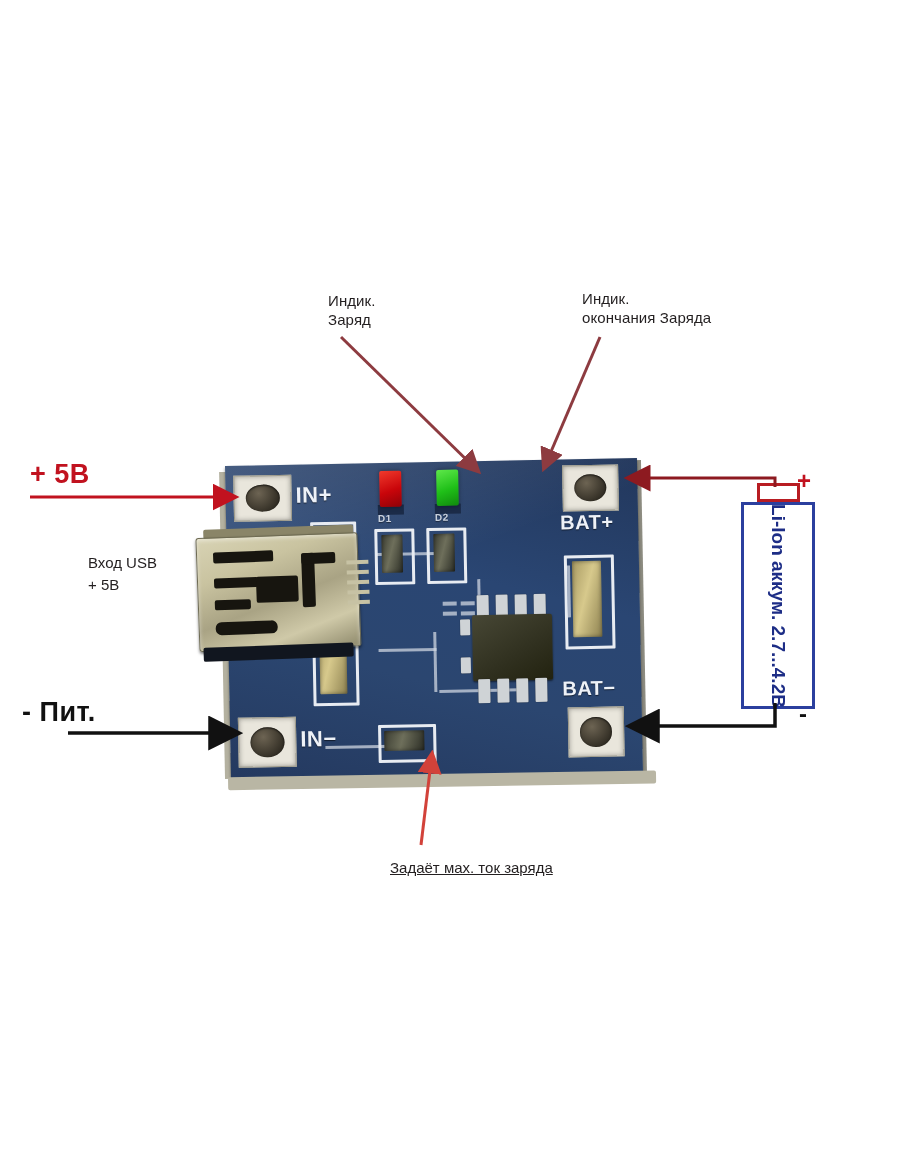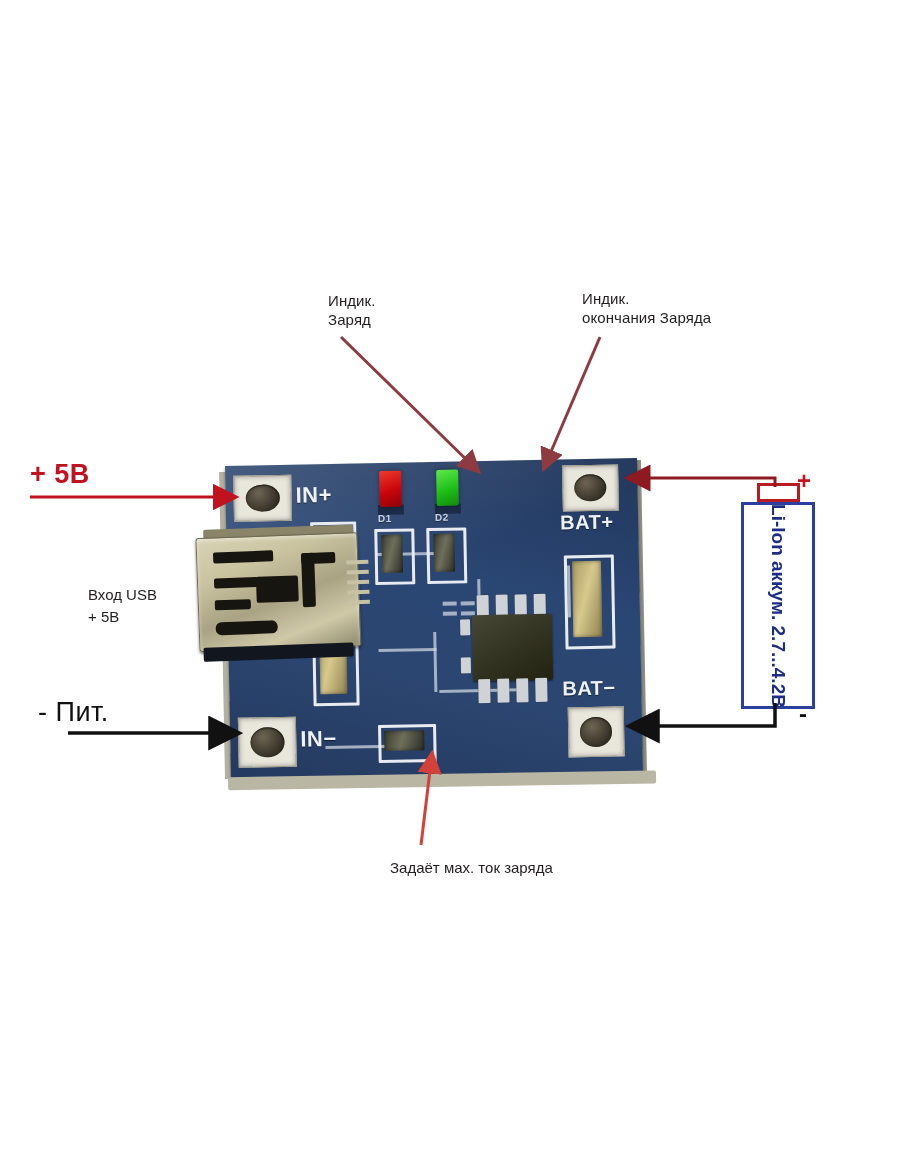--- a/index.html
+++ b/index.html
@@ -4,21 +4,21 @@
 <title>TP4056</title>
 <style>
   html,body{margin:0;padding:0;background:#ffffff;}
   body{width:910px;height:1155px;font-family:"Liberation Sans",sans-serif;overflow:hidden;}
   #stage{position:relative;width:898px;height:1155px;background:#fff;}
 
   .lbl{position:absolute;white-space:pre-line;color:#231f20;}
   .lbl-annot{font-size:15px;line-height:1.25;letter-spacing:.1px;}
   .lbl-usb{font-size:15px;line-height:1.45;}
   .lbl-plus5{font-size:27px;font-weight:bold;color:#c1121f;letter-spacing:.5px;}
-  .lbl-minus{font-size:27px;font-weight:normal;color:#111;letter-spacing:.5px;margin-left:16px;}
+  .lbl-minus{font-size:27px;font-weight:bold;color:#111;letter-spacing:.5px;}
   .lbl-caption{font-size:15px;}
 
   
   #board{
     position:absolute;left:228px;top:462px;width:412px;height:316px;
     transform:rotate(-1.1deg);
   }
   .pcb{
     position:absolute;left:0;top:0;width:100%;height:100%;
     background:
@@ -94,24 +94,24 @@
   <div class="lbl lbl-annot" style="left:328px;top:292px;">Индик.
 Заряд</div>
 
   <div class="lbl lbl-annot" style="left:582px;top:290px;">Индик.
 окончания Заряда</div>
 
   <div class="lbl lbl-plus5" style="left:30px;top:459px;">+ 5В</div>
 
   <div class="lbl lbl-minus" style="left:22px;top:697px;">- Пит.</div>
 
-  <div class="lbl lbl-usb" style="left:88px;top:584px;">Вход USB
+  <div class="lbl lbl-usb" style="left:88px;top:552px;">Вход USB
 + 5В</div>
 
-  <div class="lbl lbl-caption" style="left:390px;top:859px;">Задаёт мах. ток заряда</div>
+  <div class="lbl lbl-caption" style="left:390px;top:859px;text-decoration:underline;">Задаёт мах. ток заряда</div>
 
   <div id="board">
     <div class="edge-l"></div>
     <div class="edge-r"></div>
     <div class="pcb"></div>
     <div class="edge-b"></div>
 
     <div class="trace" style="left:150px;top:90px;width:60px;height:3px;"></div>
     <div class="trace" style="left:150px;top:186px;width:58px;height:3px;"></div>
     <div class="trace" style="left:205px;top:170px;width:3px;height:60px;"></div>

